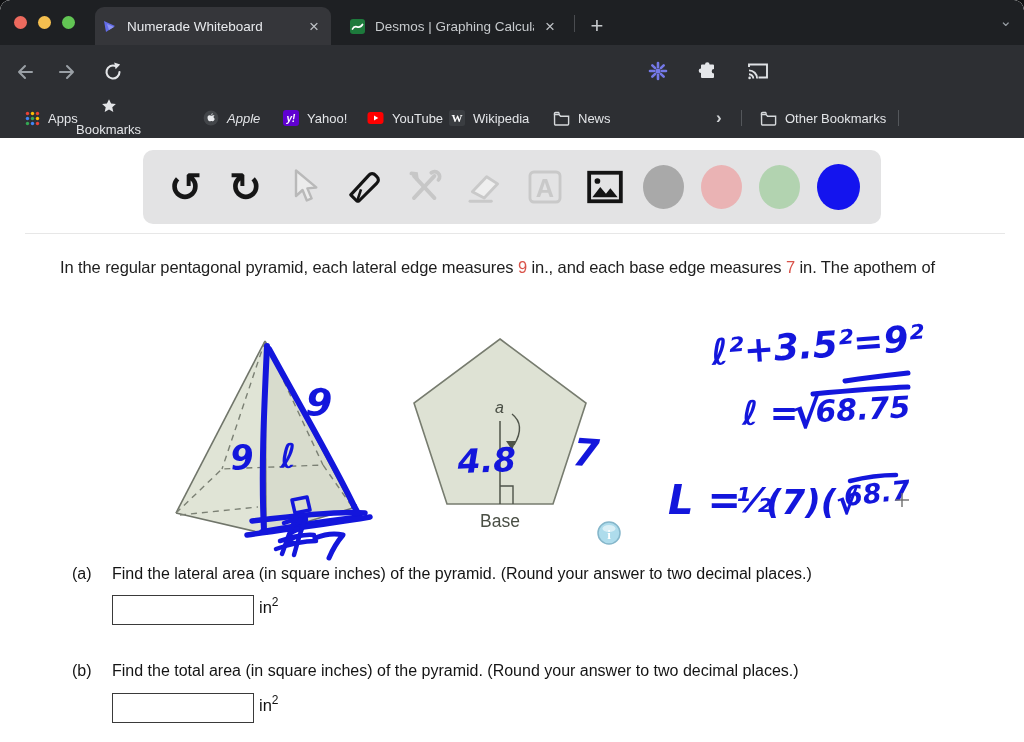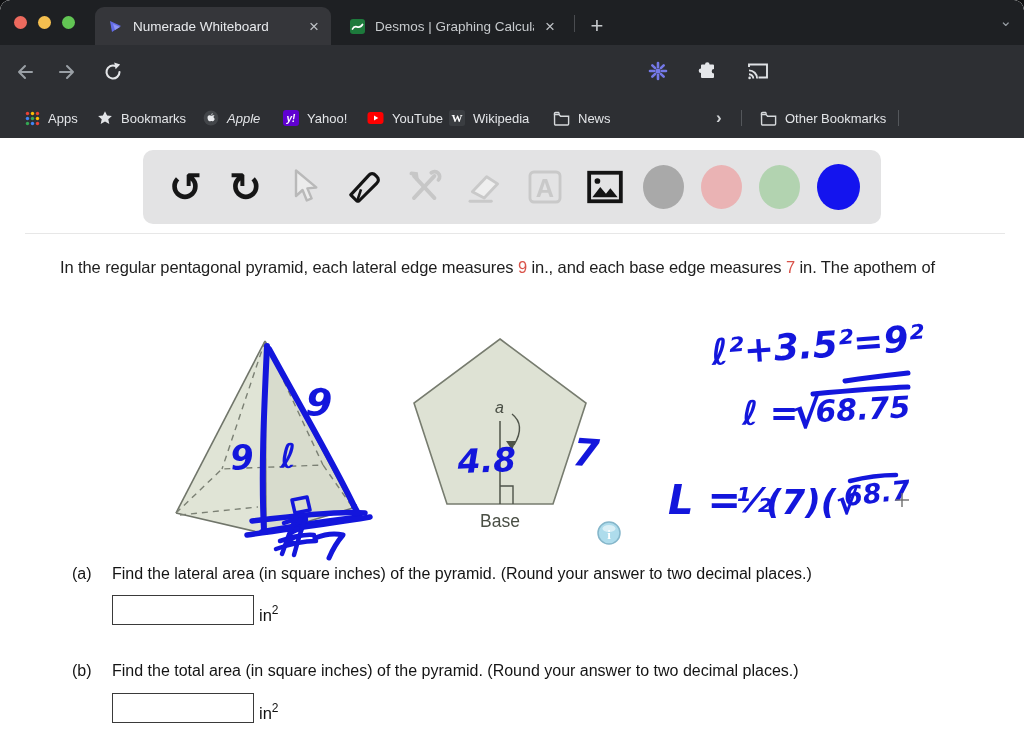--- a/index.html
+++ b/index.html
@@ -8,21 +8,21 @@
 
   
   .tabstrip{position:absolute;left:0;top:0;width:1024px;height:45px;background:#1e2023;border-radius:10px 10px 0 0;}
   .traffic{position:absolute;left:14px;top:16px;display:flex;gap:11px;}
   .traffic span{width:13px;height:13px;border-radius:50%;display:block;}
   .t-red{background:#ed6a5e;} .t-yellow{background:#f5bf4f;} .t-green{background:#62c554;}
   .tab{position:absolute;top:7px;height:38px;display:flex;align-items:center;gap:9px;padding:0 10px 0 12px;box-sizing:border-box;color:#c7cacd;font-size:13.5px;}
   .tab.active{background:#35363a;border-radius:9px 9px 0 0;color:#e8eaed;}
   .tab .tab-title{white-space:nowrap;overflow:hidden;text-overflow:clip;flex:1;}
   .tab .tab-close{font-size:17px;color:#bfc2c6;line-height:1;padding:0 2px;cursor:default;}
-  .tab1{left:95px;width:236px;}
+  .tab1{left:95px;width:236px;padding-left:6px;}
   .tab2{left:337px;width:230px;}
   .tab-sep{position:absolute;left:574px;top:15px;width:1px;height:17px;background:#4a4c50;}
   .new-tab{position:absolute;left:583px;top:12px;width:28px;height:28px;background:none;border:none;color:#c6c9cc;font-size:22px;line-height:26px;text-align:center;padding:0;}
   .strip-chevron{position:absolute;right:12px;top:12px;color:#9aa0a6;font-size:15px;}
 
   
   .addrbar{position:absolute;left:0;top:45px;width:1024px;height:53px;background:#2d2f33;}
   .nav-ic{position:absolute;top:14px;width:26px;height:26px;display:flex;align-items:center;justify-content:center;}
   .omnibox{position:absolute;left:140px;top:53.5px;width:487px;height:37px;background:#1c1e22;border-radius:19px;display:flex;align-items:center;padding:0 14px;box-sizing:border-box;}
   .url{font-size:14.5px;white-space:nowrap;margin-left:9px;flex:1;}
@@ -51,21 +51,21 @@
   .color-dot{width:42px;height:44px;border-radius:50%;border:none;padding:0;}
   .divider{position:absolute;left:25px;top:95px;width:980px;height:1px;background:#e7e7e7;}
 
   .problem{position:absolute;left:60px;top:118px;width:930px;font-size:16.5px;line-height:23px;color:#1e1e1e;letter-spacing:-0.1px;}
   .rednum{color:#d9534a;}
 
   .question{position:absolute;left:72px;display:flex;gap:19px;font-size:16px;color:#141414;}
   .q-label{width:21px;}
   .answer-row{position:absolute;left:112px;display:flex;align-items:flex-start;gap:5px;}
   .answer-box{width:128px;height:28px;border:1.6px solid #3a3a3a;background:#fff;font-size:15px;padding:0 6px;}
-  .unit{font-size:16.5px;color:#111;margin-top:8px;}
+  .unit{font-size:16.5px;color:#111;margin-top:0;}
   .unit sup{font-size:12px;}
 
   .overlay{position:absolute;left:0;top:0;width:1024px;height:742px;pointer-events:none;}
   .ink{stroke:#1316dc;fill:none;stroke-linecap:round;stroke-linejoin:round;}
   .hand{font-family:"DejaVu Sans",sans-serif;font-weight:bold;font-style:italic;fill:#1316dc;}
   .figline{stroke:#70756a;stroke-width:1.6;fill:none;}
   .figdash{stroke:#7b8074;stroke-width:1.4;fill:none;stroke-dasharray:6 5;}
   .figtxt{font-family:"Liberation Sans",sans-serif;fill:#4a4f45;}
 </style>
 </head>
@@ -188,21 +188,21 @@
           <circle cx="2.5" cy="7.5" r="1.7" fill="#4285f4"></circle>
             <circle cx="7.5" cy="7.5" r="1.7" fill="#34a853"></circle>
             <circle cx="12.5" cy="7.5" r="1.7" fill="#fabb05"></circle>
           <circle cx="2.5" cy="12.5" r="1.7" fill="#34a853"></circle>
             <circle cx="7.5" cy="12.5" r="1.7" fill="#4285f4"></circle>
             <circle cx="12.5" cy="12.5" r="1.7" fill="#e94235"></circle>
         </g>
       </svg>
       <span>Apps</span>
     </div>
-    <div class="bm" style="left:97px;">
+    <div class="bm" style="left:76px;flex-direction:column;">
       <svg width="16" height="16" viewBox="0 0 20 20">
         <path d="M10,1.5 l2.6,5.4 6,.7 -4.5,4 1.3,5.9 -5.4,-3.1 -5.4,3.1 1.3,-5.9 -4.5,-4 6,-.7 z" fill="#e2e4e7"></path>
       </svg>
       <span>Bookmarks</span>
     </div>
     <div class="bm" style="left:203px;font-style:italic;">
       <svg width="16" height="16" viewBox="0 0 16 16">
         <circle cx="8" cy="8" r="7.4" fill="#43464a"></circle>
         <path d="M10.6,5.3 c-.9,-.1 -1.7,.4 -2.1,.4 -.5,0 -1.2,-.4 -2,-.4 -1,0 -2,.8 -2,2.4 0,1.7 1.2,3.6 2.1,3.6 .5,0 .8,-.3 1.6,-.3 .8,0 1,.3 1.6,.3 .9,0 1.9,-1.8 1.9,-2.6 -1.4,-.6 -1.5,-2.6 -.1,-3.1 -.3,-.3 -.7,-.3 -1,-.3 z M9.7,3.3 c-.8,.1 -1.5,.9 -1.4,1.7 .8,0 1.5,-.8 1.4,-1.7 z" fill="#e9ebee"></path>
       </svg>

